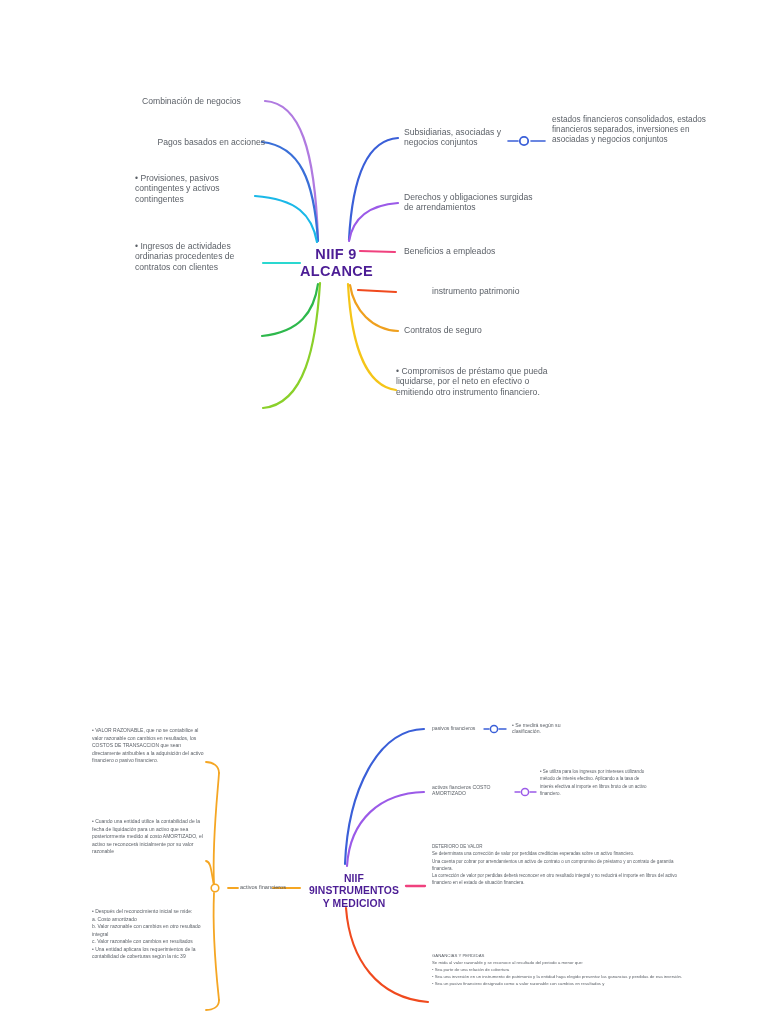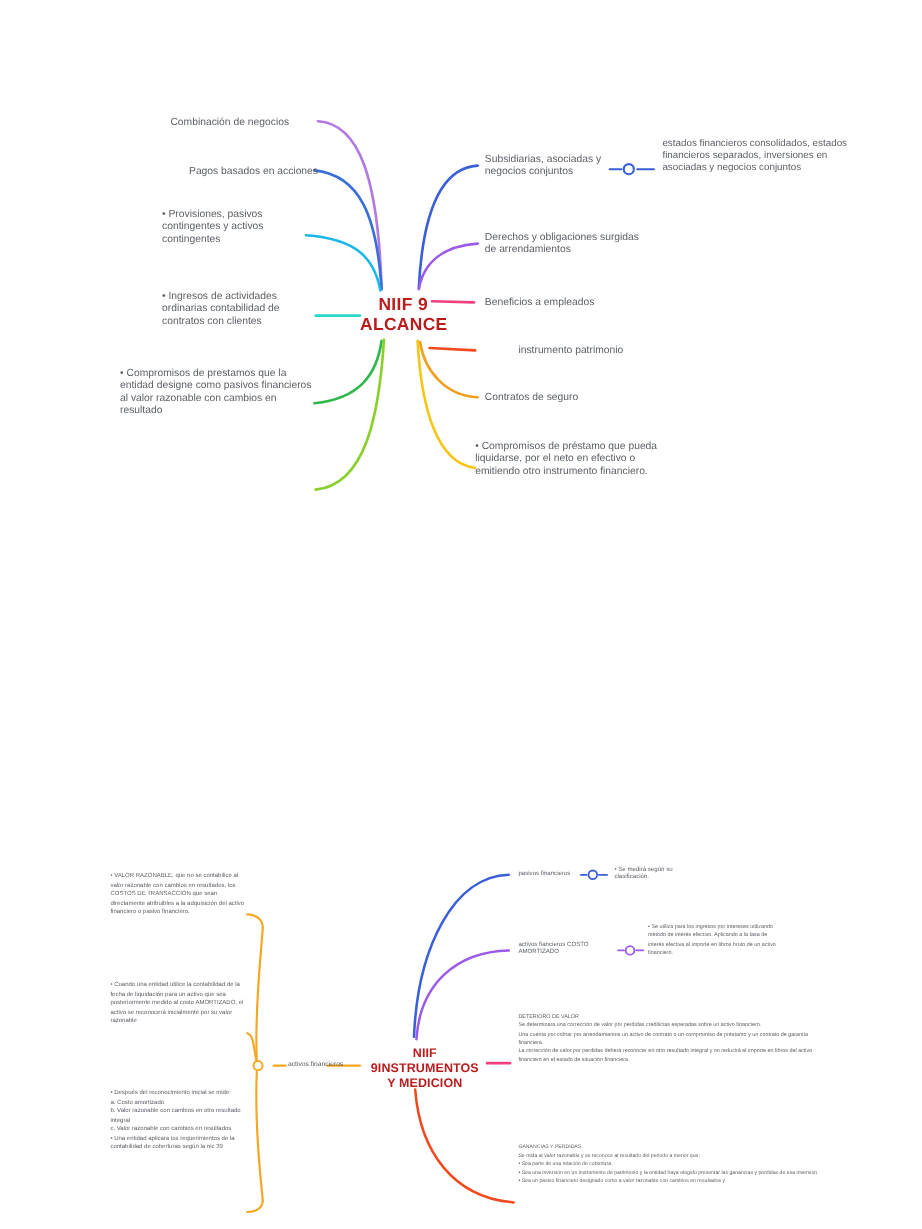--- a/index.html
+++ b/index.html
@@ -9,21 +9,21 @@
     font-family:"Liberation Sans", sans-serif;
     color:#5a5f66;
     position:relative;
     overflow:hidden;
   }
   .page { position:relative; width:768px; height:1024px; }
 
   
   .node { position:absolute; color:#6b7078; }
   .node.center {
-    color:#b91c1c; font-weight:bold; text-align:center; line-height:1.18;
+    color:#4c1d95; font-weight:bold; text-align:center; line-height:1.18;
   }
   .lbl { position:absolute; line-height:1.22; }
 
   
   svg.wires { position:absolute; left:0; top:0; width:768px; height:1024px; pointer-events:none; }
 
   
   .t-center { font-size:14.5px; letter-spacing:.3px; }
   .t-l1 { font-size:8.6px; }
   .t-r1 { font-size:8.6px; }
@@ -90,23 +90,22 @@
     <div>NIIF 9</div>
     <div>ALCANCE</div>
   </div>
 
   <div class="lbl t-l1" style="left:142px; top:96px; width:122px; text-align:left;">Combinación de negocios</div>
 
   <div class="lbl t-l1" style="left:135px; top:137px; width:130px; text-align:right;">Pagos basados en acciones</div>
 
   <div class="lbl t-l1" style="left:135px; top:173px; width:122px; text-align:left;">•      Provisiones, pasivos contingentes y activos contingentes</div>
 
-  <div class="lbl t-l1" style="left:135px; top:241px; width:128px; text-align:left;">• Ingresos de actividades ordinarias contabilidad de contratos con clientes</div>
+  <div class="lbl t-l1" style="left:135px; top:241px; width:128px; text-align:left;">• Ingresos de actividades ordinarias procedentes de contratos con clientes</div>
 
-  <div class="lbl t-l1" style="left:100px; top:305px; width:162px; text-align:left;">•      Compromisos de prestamos que la entidad designe como pasivos financieros al valor razonable con cambios en resultado</div>
 
 
   <div class="lbl t-r1" style="left:404px; top:127px; width:124px;">Subsidiarias, asociadas y negocios conjuntos</div>
 
   <div class="lbl t-r2" style="left:552px; top:115px; width:170px;">estados financieros consolidados, estados financieros separados, inversiones en asociadas y negocios conjuntos</div>
 
   <div class="lbl t-r1" style="left:404px; top:192px; width:140px;">Derechos y obligaciones surgidas de arrendamientos</div>
 
   <div class="lbl t-r1" style="left:404px; top:246px; width:150px;">Beneficios a empleados</div>
 

